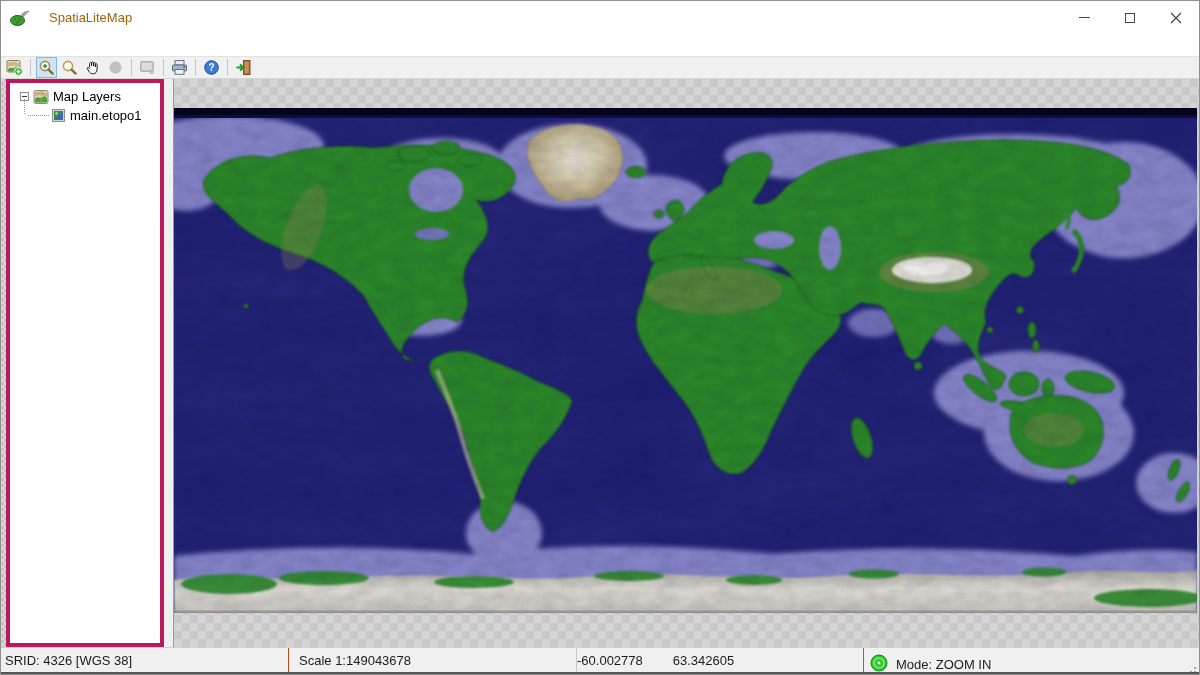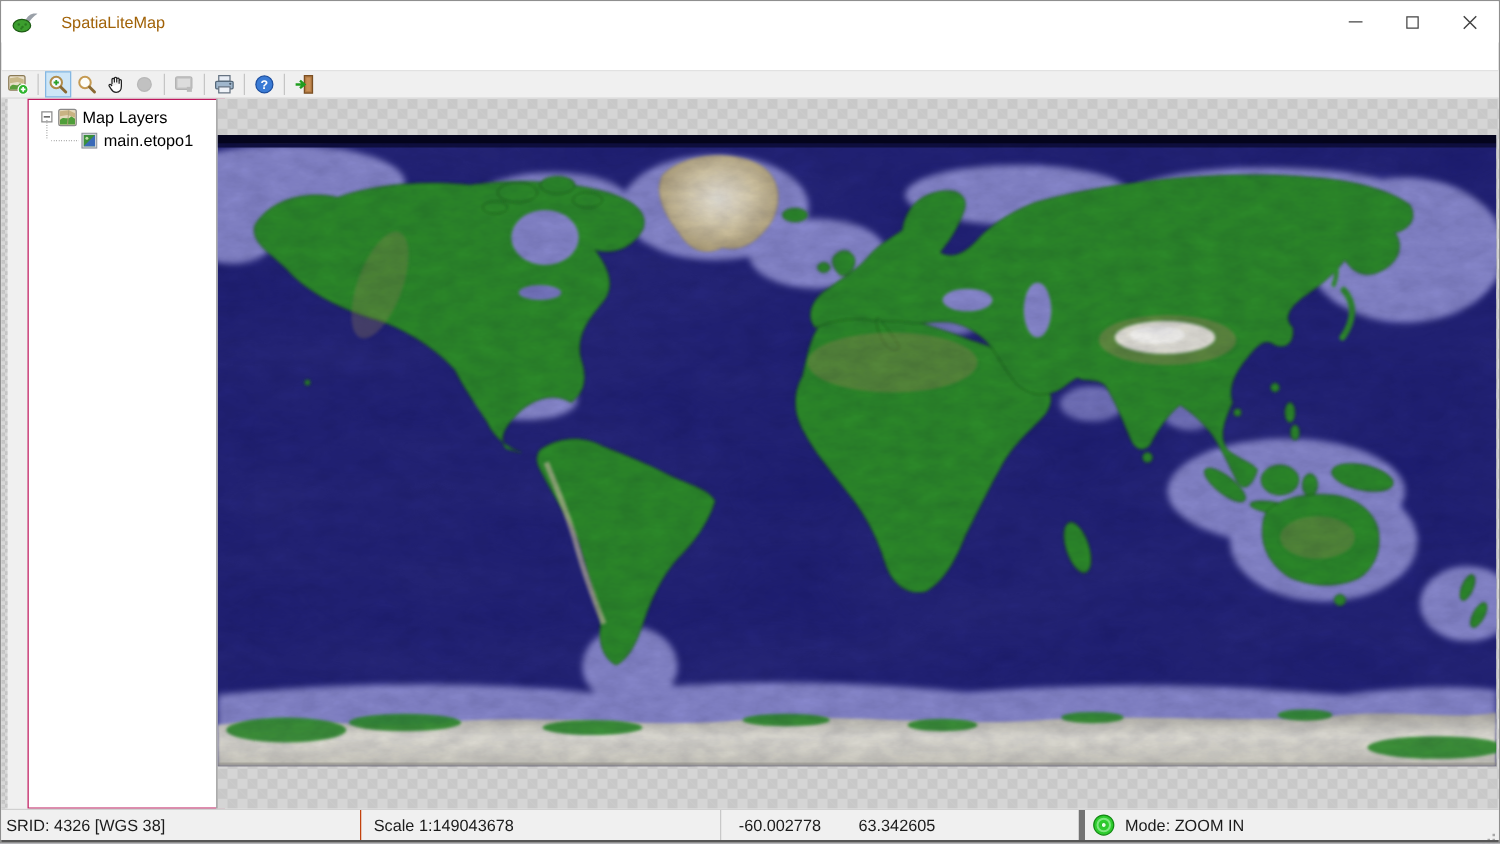--- a/index.html
+++ b/index.html
@@ -42,21 +42,21 @@
     background-image:linear-gradient(45deg,#c8c8c8 25%,transparent 25%,transparent 75%,#c8c8c8 75%),
                      linear-gradient(45deg,#c8c8c8 25%,transparent 25%,transparent 75%,#c8c8c8 75%);
     background-size:16px 16px; background-position:0 0,8px 8px; }
   .checker-sm { background-color:#d8d8d8;
     background-image:linear-gradient(45deg,#c4c4c4 25%,transparent 25%,transparent 75%,#c4c4c4 75%),
                      linear-gradient(45deg,#c4c4c4 25%,transparent 25%,transparent 75%,#c4c4c4 75%);
     background-size:6px 6px; background-position:0 0,3px 3px; }
   .edge-strip { position:absolute; left:0; top:0; bottom:0; width:5px; }
 
   .layers-panel { position:absolute; left:5px; top:0; bottom:0; width:158px;
-                  background:#fff; border:1px solid #be185d;margin-left:16px; }
+                  background:#fff; border:4px solid #be185d; }
   .tree-row { position:absolute; display:flex; align-items:center; white-space:nowrap; }
   .row-root { left:10px; top:5px; height:17px; }
   .row-child { left:10px; top:24px; height:17px; }
   .expander { width:9px; height:9px; background:#fff; border:1px solid #8c8c8c;
               position:relative; margin-right:4px; flex:none; }
   .expander::after { content:""; position:absolute; left:1px; right:1px; top:3px; height:1px; background:#3c3c3c; }
   .tree-ico { width:16px; height:16px; margin-right:4px; flex:none; }
   .tree-ico-sm { width:13px; height:13px; margin-right:5px; flex:none; }
   .conn-v { position:absolute; left:14px; top:16px; height:16px; width:1px;
             background-image:linear-gradient(#9a9a9a 50%, transparent 50%); background-size:1px 2px; }
@@ -67,23 +67,23 @@
   .map-canvas { position:absolute; left:172px; top:0; bottom:0; width:1026px;
                 border-left:1px solid #9a9a9a; overflow:hidden; }
   .world { position:absolute; left:0; top:29px; width:1023px; height:505px; display:block; }
 
   
   .statusbar { position:absolute; left:0; right:0; bottom:2px; height:25px; background:#f0f0f0;
                border-top:1px solid #d0d0d0; display:flex; align-items:center; }
   .s { height:100%; display:flex; align-items:center; }
   .s1 { width:287px; padding-left:4px; }
   .s2 { width:288px; padding-left:10px; border-left:1px solid #c2410c; }
-  .s3 { width:287px; padding-left:14px; border-left:1px solid #c8c8c8; }
+  .s3 { width:287px; border-left:1px solid #c8c8c8; }
   .s3 span { margin-right:30px; }
-  .s4 { flex:1; border-left:5px solid #737373; position:relative; }
+  .s4 { flex:1; border-left:1px solid #737373; position:relative;align-items:flex-end; }
   .mode-ico { margin-left:6px; width:18px; height:18px; }
   .s4 .mode-text { margin-left:8px; }
   .grip { position:absolute; right:3px; bottom:3px; width:2px; height:2px; background:#a8a8a8;
           box-shadow:-4px 4px #a8a8a8, 0 4px #a8a8a8, -8px 8px #a8a8a8, -4px 8px #a8a8a8, 0 8px #a8a8a8; }
   .bottom-edge { position:absolute; left:0; right:0; bottom:0; height:2px; background:#565656; }
 </style>
 </head>
 <body>
 
 <div class="window">

